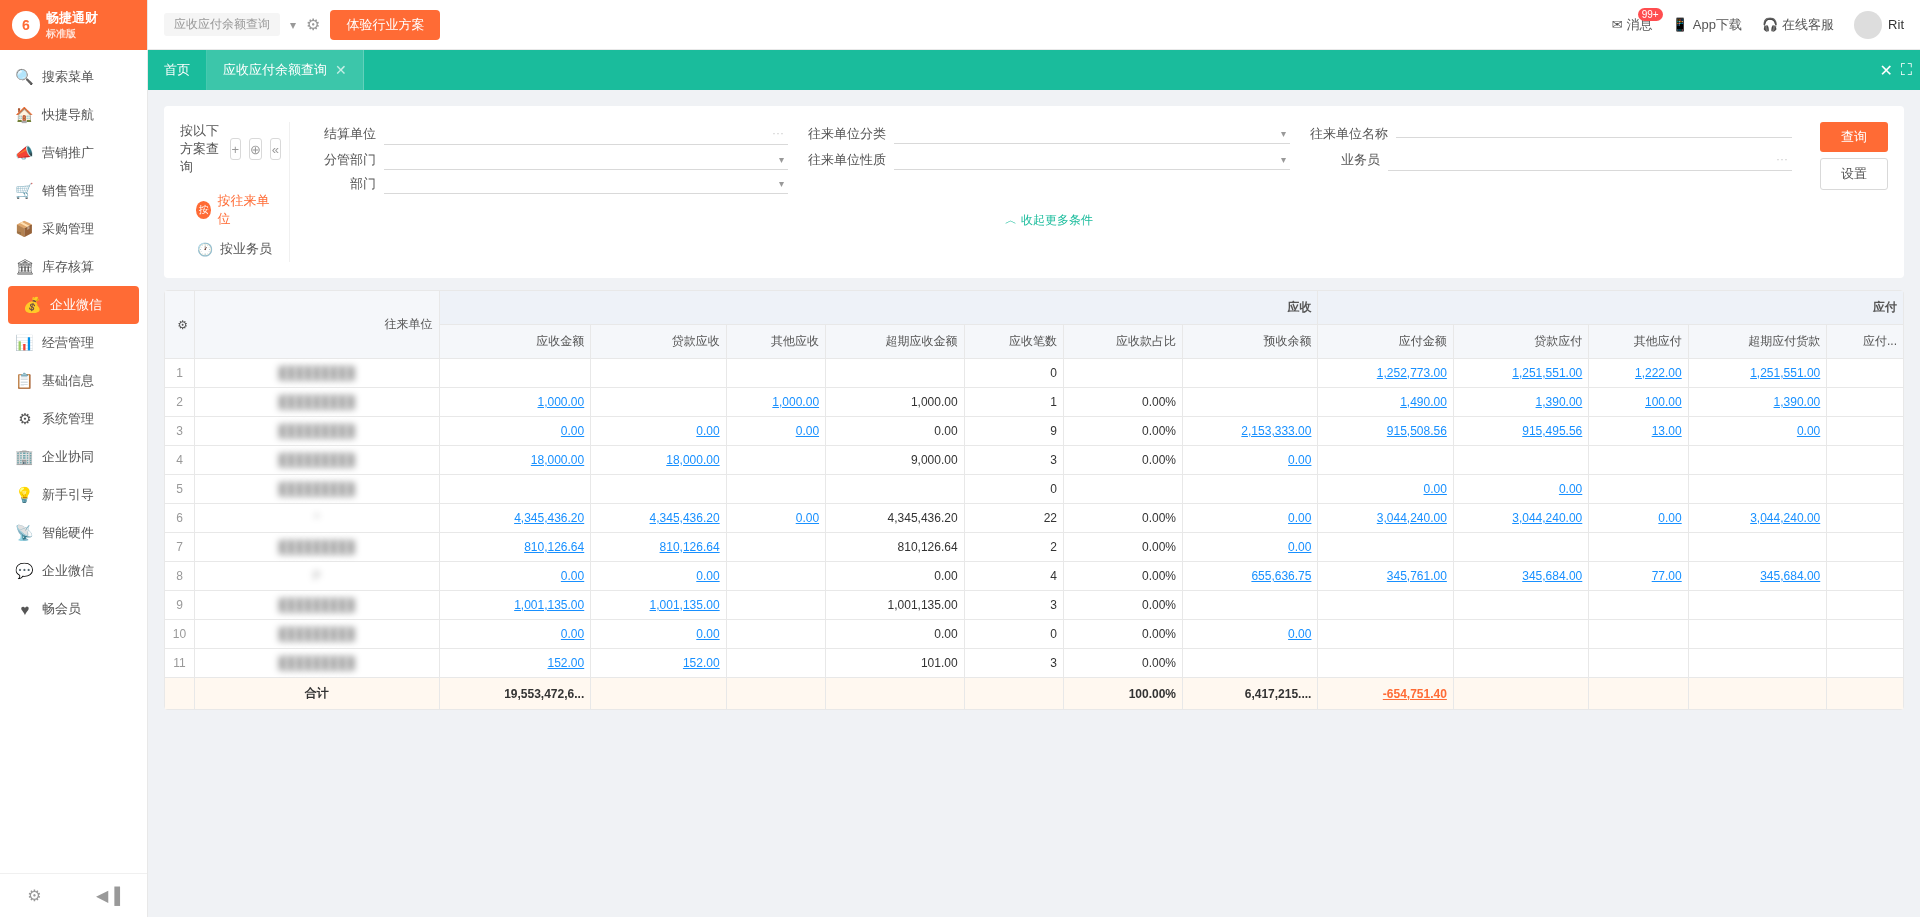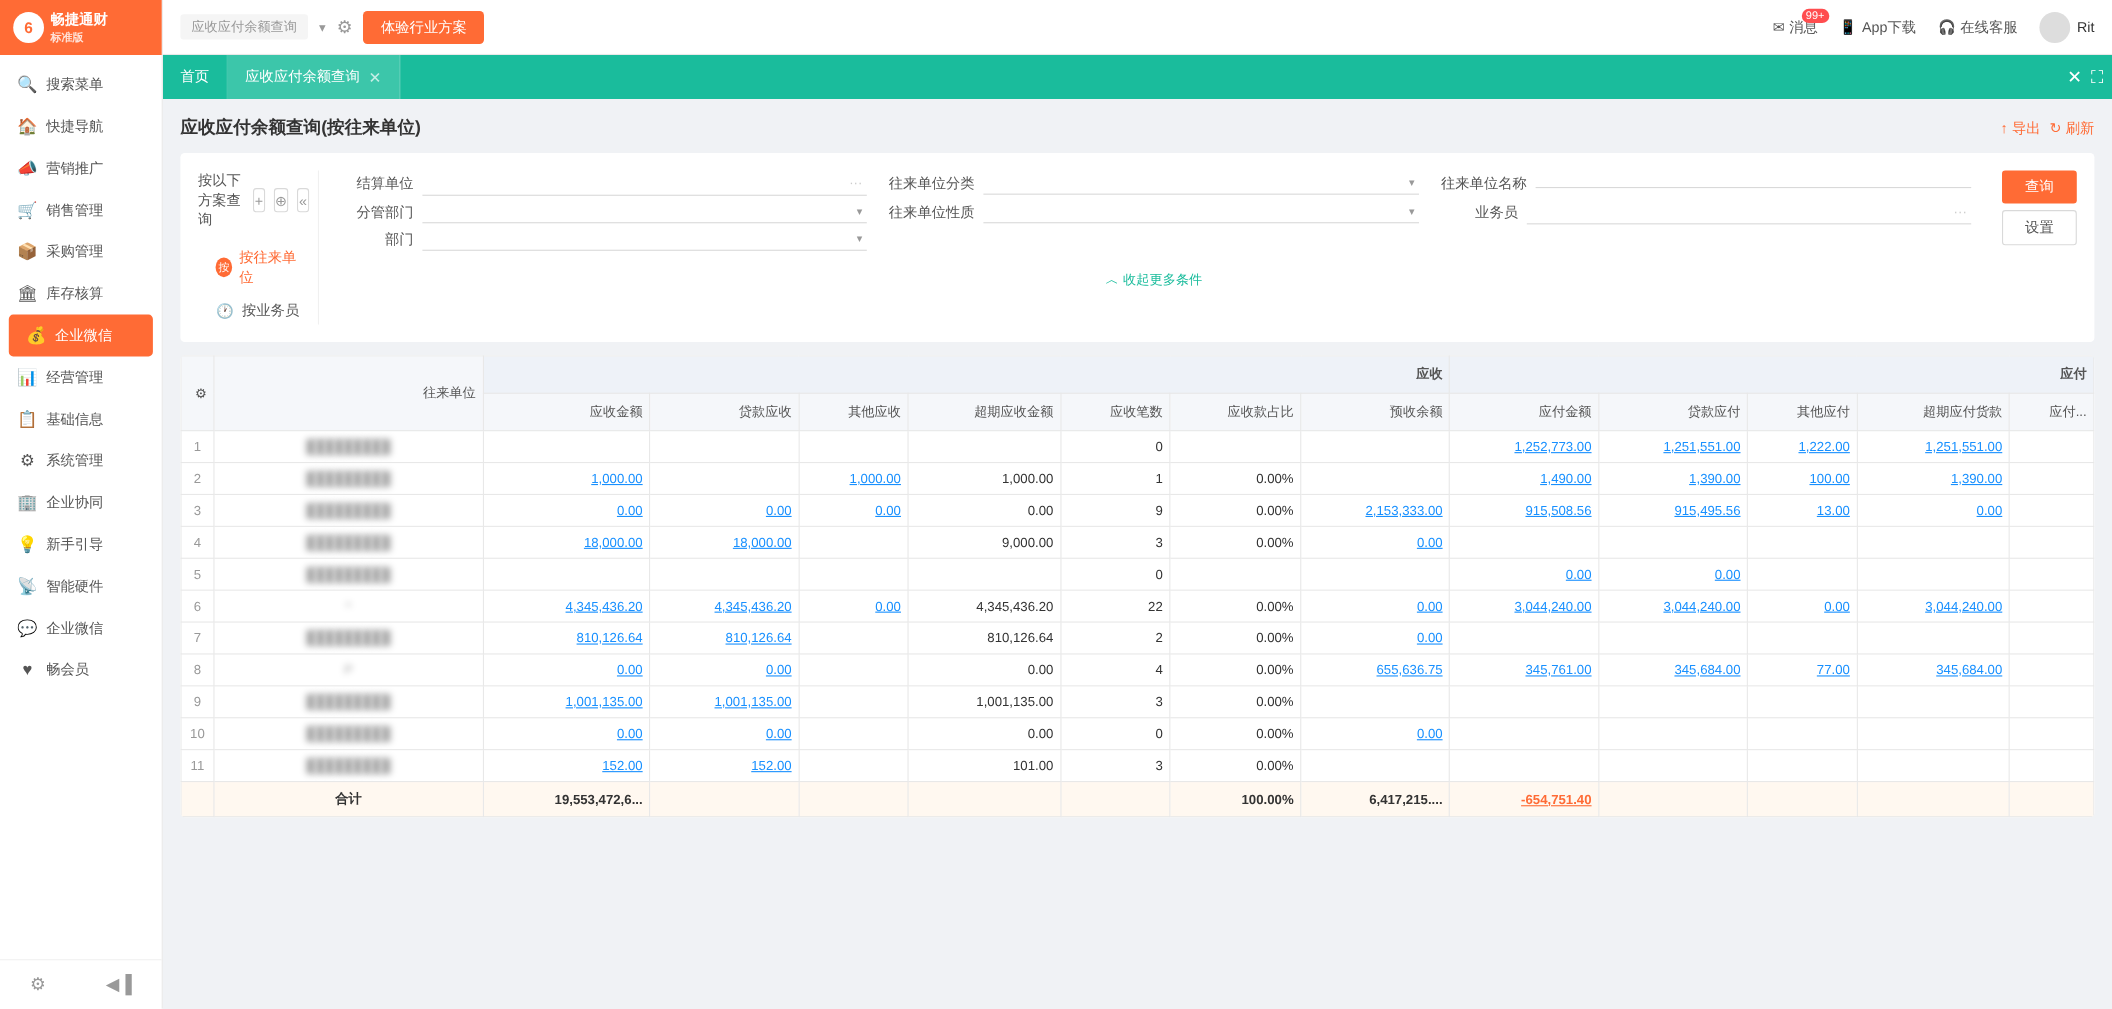--- a/index.html
+++ b/index.html
@@ -256,33 +256,20 @@
     </div>
     <div class="tabs-actions">
       <span class="tabs-action-btn">✕</span>
       <span class="tabs-action-btn">⛶</span>
     </div>
   </div>
 
   <div class="content-area">
     <div class="page-container">
 
-      <div class="page-header">
-        <h2 class="page-title">应收应付余额查询(按往来单位)</h2>
-        <div class="page-actions">
-          <button class="page-action-btn">
-            <span>↑</span>
-            <span>导出</span>
-          </button>
-          <button class="page-action-btn">
-            <span>↻</span>
-            <span>刷新</span>
-          </button>
-        </div>
-      </div>
 
       <div class="filter-area">
         <div class="filter-main">
 
           <div class="filter-left">
             <div class="filter-header">
               <span class="filter-label">按以下方案查询</span>
               <span class="filter-icon-btn">+</span>
               <span class="filter-icon-btn">⊕</span>
               <span class="filter-icon-btn">«</span>

